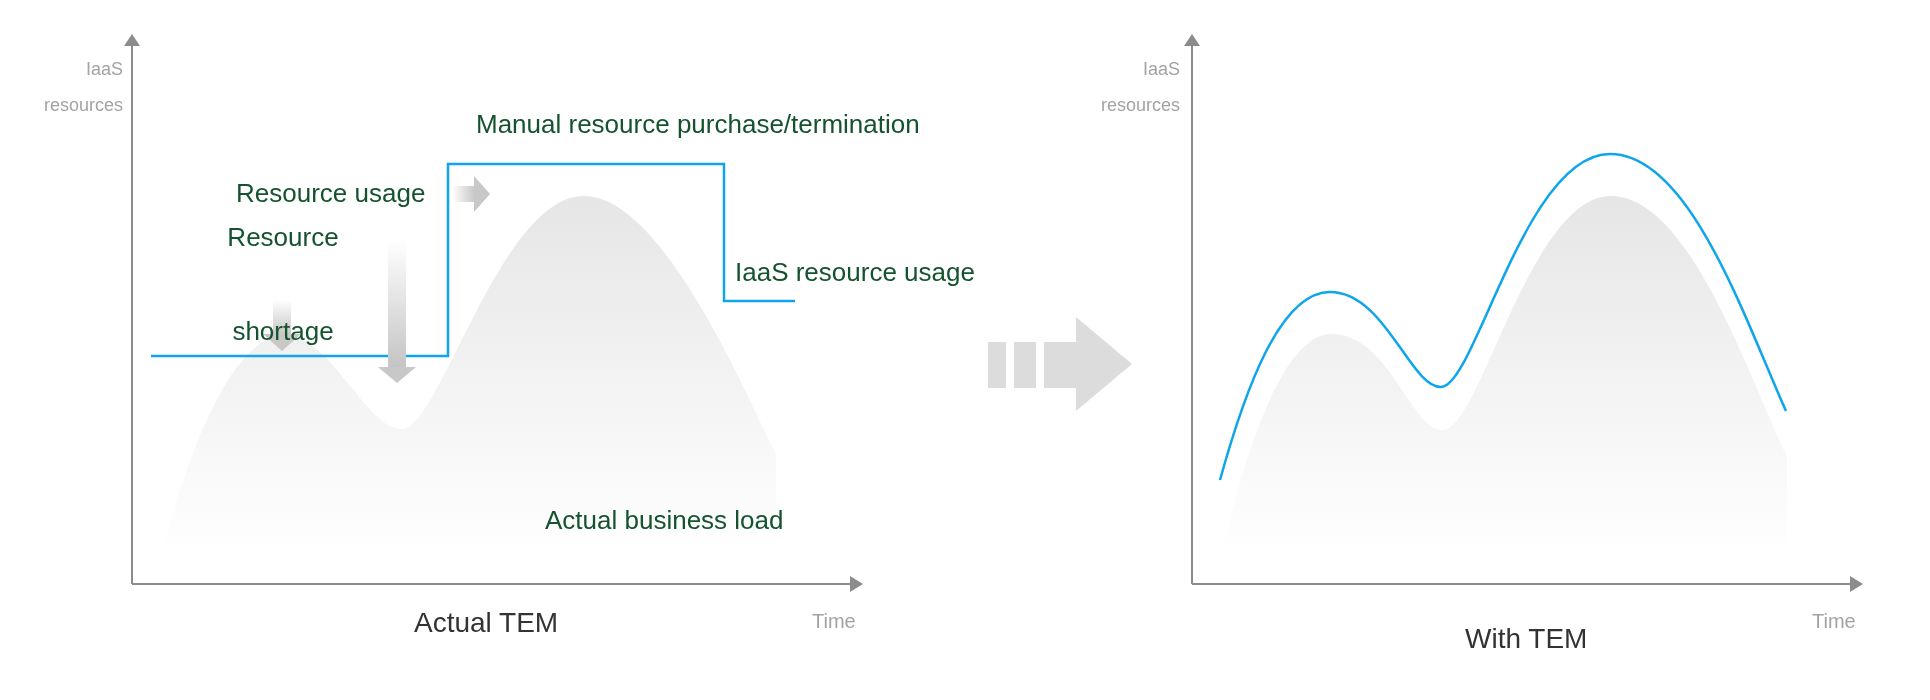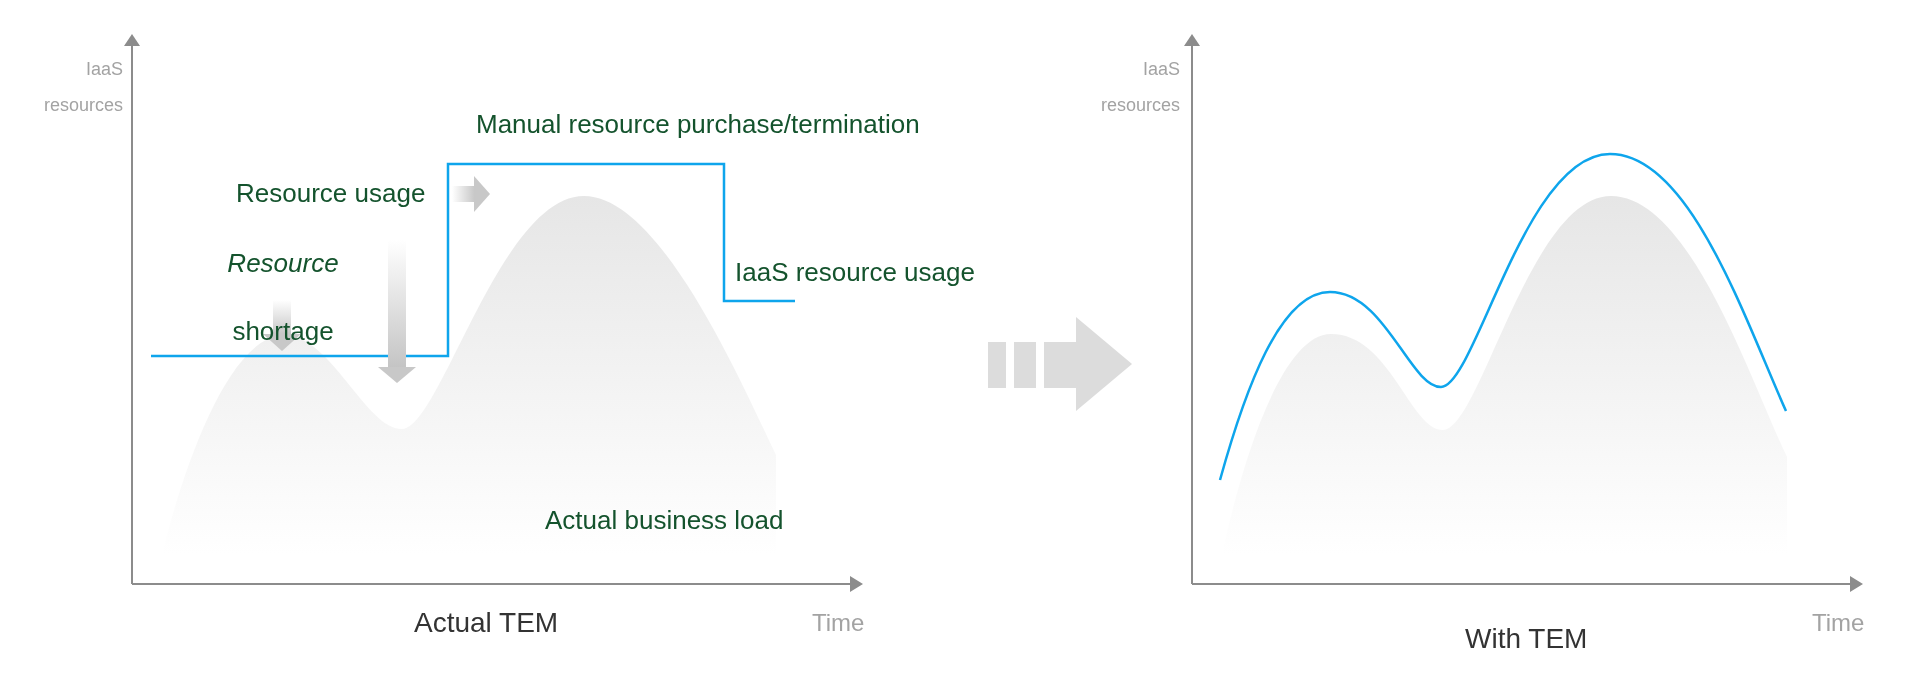--- a/index.html
+++ b/index.html
@@ -2,21 +2,21 @@
 <html><head>
 <meta charset="utf-8">
 <style>
   html,body{margin:0;padding:0;background:#ffffff;}
   body{width:1930px;height:700px;position:relative;overflow:hidden;font-family:"Liberation Sans","DejaVu Sans",sans-serif;}
   svg.canvas{position:absolute;left:0;top:0;}
   .lbl{position:absolute;white-space:nowrap;line-height:1;}
   .axis-lbl{color:#a3a3a3;font-size:18px;text-align:right;}
   .ann{color:#14532d;font-size:26px;}
   .title{color:#333333;font-size:28px;}
-  .time{color:#a3a3a3;font-size:24px;}
+  .time{color:#a3a3a3;font-size:20px;}
 </style>
 </head>
 <body>
 
 <svg class="canvas" width="1930" height="700" viewBox="0 0 1930 700">
   <defs>
     <linearGradient id="loadGrad" x1="0" y1="0" x2="0" y2="1">
       <stop offset="0" stop-color="#e6e6e6"></stop>
       <stop offset="1" stop-color="#ffffff"></stop>
     </linearGradient>
@@ -69,21 +69,21 @@
     <polygon points="1184,46 1200,46 1192,34" fill="#8c8c8c"></polygon>
     <line x1="1192" y1="584" x2="1852" y2="584" stroke="#8c8c8c" stroke-width="2"></line>
     <polygon points="1850,576 1850,592 1863,584" fill="#8c8c8c"></polygon>
   </g>
 </svg>
 
 <div class="lbl axis-lbl" style="right:1807px;top:60px;">IaaS</div>
 <div class="lbl axis-lbl" style="right:1807px;top:96px;">resources</div>
 <div class="lbl ann" style="left:476px;top:111px;">Manual resource purchase/termination</div>
 <div class="lbl ann" style="left:236px;top:180px;">Resource usage</div>
-<div class="lbl ann" style="left:222px;top:250px;width:122px;text-align:center;font-style:italic;">Resource</div>
+<div class="lbl ann" style="left:222px;top:224px;width:122px;text-align:center;">Resource</div>
 <div class="lbl ann" style="left:222px;top:270px;width:122px;text-align:center;margin-top:48px;">shortage</div>
 <div class="lbl ann" style="left:735px;top:259px;">IaaS resource usage</div>
 <div class="lbl ann" style="left:545px;top:507px;">Actual business load</div>
 <div class="lbl title" style="left:414px;top:609px;">Actual TEM</div>
 <div class="lbl time" style="left:812px;top:611px;">Time</div>
 
 <div class="lbl axis-lbl" style="right:750px;top:60px;">IaaS</div>
 <div class="lbl axis-lbl" style="right:750px;top:96px;">resources</div>
 <div class="lbl title" style="left:1465px;top:625px;">With TEM</div>
 <div class="lbl time" style="left:1812px;top:611px;">Time</div>

